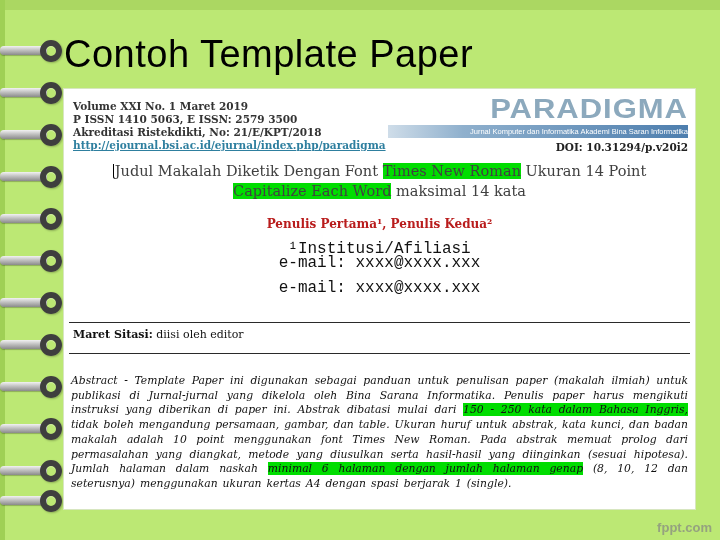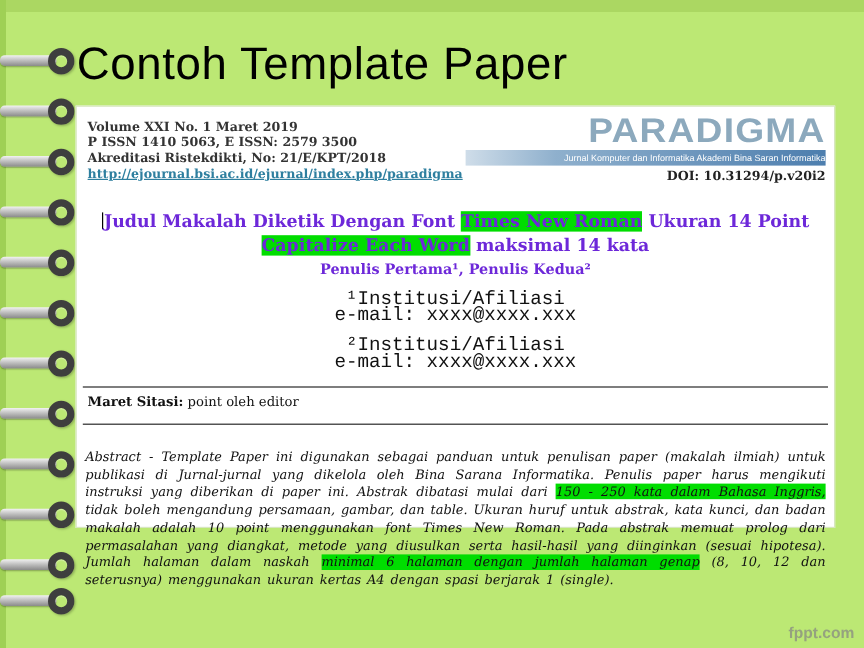--- a/index.html
+++ b/index.html
@@ -34,21 +34,21 @@
     position:absolute;left:64px;top:33px;
     font-size:38px;color:#000;letter-spacing:0.5px;
     font-family:"Liberation Sans", sans-serif;
   }
   .watermark{
     position:absolute;right:8px;bottom:5px;
     font-size:13px;font-weight:bold;color:#95a27f;
   }
   
   .doc{
-    position:absolute;left:63px;top:88px;width:633px;height:352px;
+    position:absolute;left:63px;top:88px;width:633px;height:422px;
     background:#ffffff;
     border:1px solid #d7e6c0;
     box-sizing:border-box;
     font-family:"DejaVu Serif", serif;
     color:#1c1c1c;
   }
   .doc-header{
     position:absolute;left:9px;top:11px;
     font-size:10.5px;line-height:13px;font-weight:600;color:#333;
   }
@@ -66,33 +66,32 @@
     margin-top:0px;height:13px;line-height:13px;
     background:linear-gradient(90deg,#cfdde9 0%,#8fb0cd 25%,#4d7eae 100%);
     color:#ffffff;font-family:"Liberation Sans", sans-serif;
     font-size:7.5px;text-align:right;white-space:nowrap;overflow:hidden;
   }
   .doi-line{
     margin-top:3px;font-size:10.5px;color:#222;font-weight:600;
   }
   .paper-title{
     position:absolute;left:10px;right:10px;top:72px;
-    text-align:center;font-weight:bold;font-size:14.5px;line-height:20px;
-    color:#6d28d9;
-    margin-top:14px;
+    text-align:center;font-weight:normal;font-size:14.5px;line-height:20px;
+    color:#404040;
   }
   .caret{
     display:inline-block;width:1px;height:14px;margin-right:1px;
     background:#000;vertical-align:-2px;
   }
   .hl{background:#00dd00;}
   .authors{
     position:absolute;left:0;right:0;top:128px;text-align:center;
   }
-  .author-names{font-weight:bold;font-size:12px;color:#6d28d9;}
+  .author-names{font-weight:bold;font-size:12px;color:#b91c1c;}
   .affil{font-size:16px;line-height:13.5px;color:#111;font-family:Liberation Mono, monospace;}
   .affil-block{margin-top:12px;}
   .rule{
     position:absolute;left:5px;right:5px;height:0;
     border-top:1.2px solid #2a2a2a;
   }
   .rule-1{top:233px;}
   .rule-2{top:264px;}
   .citation{
     position:absolute;left:9px;top:239px;font-size:11px;color:#111;
@@ -183,27 +182,26 @@
 
   <div class="paper-title"><span class="caret"></span><span>Judul Makalah Diketik Dengan Font </span><span class="hl">Times New Roman</span><span> Ukuran 14 Point </span><span class="hl">Capitalize Each Word</span><span> maksimal 14 kata</span></div>
 
   <div class="authors">
     <div class="author-names">Penulis Pertama¹, Penulis Kedua²</div>
     <div class="affil-block">
       <div class="affil">¹Institusi/Afiliasi</div>
       <div class="affil">e-mail: xxxx@xxxx.xxx</div>
     </div>
     <div class="affil-block">
-      <div class="affil">²Institusi/Afiliasi</div>
       <div class="affil">e-mail: xxxx@xxxx.xxx</div>
     </div>
   </div>
 
   <div class="rule rule-1"></div>
-  <div class="citation"><b>Maret Sitasi:</b><span> point oleh editor</span></div>
+  <div class="citation"><b>Maret Sitasi:</b><span> diisi oleh editor</span></div>
   <div class="rule rule-2"></div>
 
   <div class="abstract"><span class="lead">Abstract</span><span> - Template Paper ini digunakan sebagai panduan untuk penulisan paper (makalah ilmiah) untuk publikasi di Jurnal-jurnal yang dikelola oleh Bina Sarana Informatika. Penulis paper harus mengikuti instruksi yang diberikan di paper ini. Abstrak dibatasi mulai dari </span><span class="hl">150 - 250 kata dalam Bahasa Inggris,</span><span> tidak boleh mengandung persamaan, gambar, dan table. Ukuran huruf untuk abstrak, kata kunci, dan badan makalah adalah 10 point menggunakan font Times New Roman. Pada abstrak memuat prolog dari permasalahan yang diangkat, metode yang diusulkan serta hasil-hasil yang diinginkan (sesuai hipotesa). Jumlah halaman dalam naskah </span><span class="hl">minimal 6 halaman dengan jumlah halaman genap</span><span> (8, 10, 12 dan seterusnya) menggunakan ukuran kertas A4 dengan spasi berjarak 1 (single).</span></div>
 
 
 </div>
 
 <div class="watermark">fppt.com</div>
 
 </body></html>

